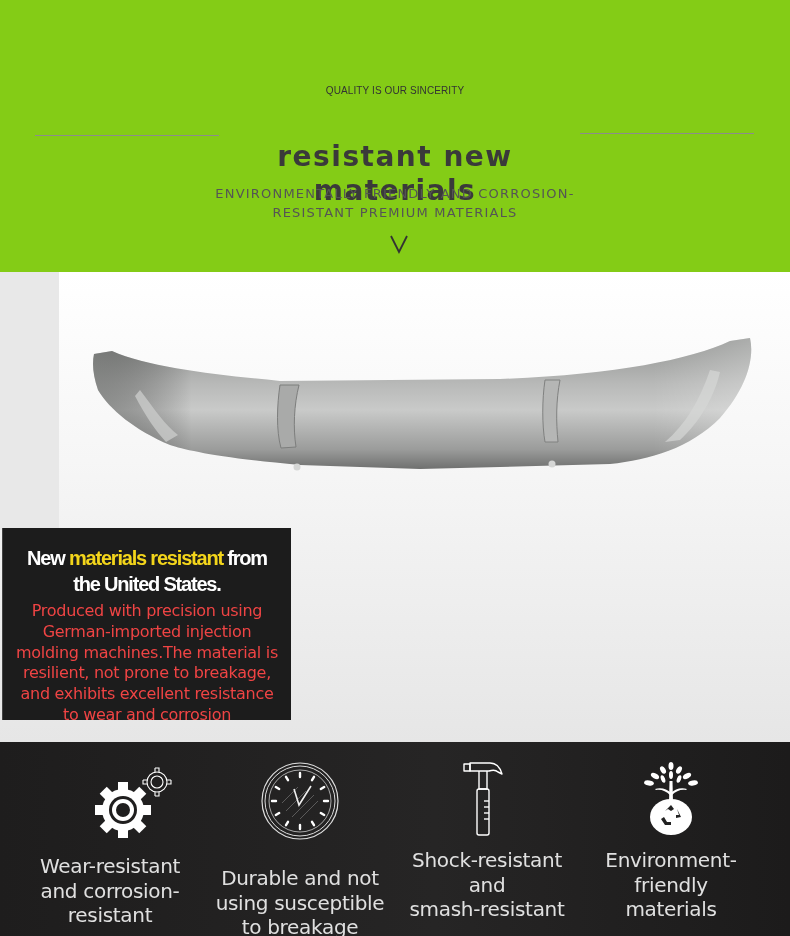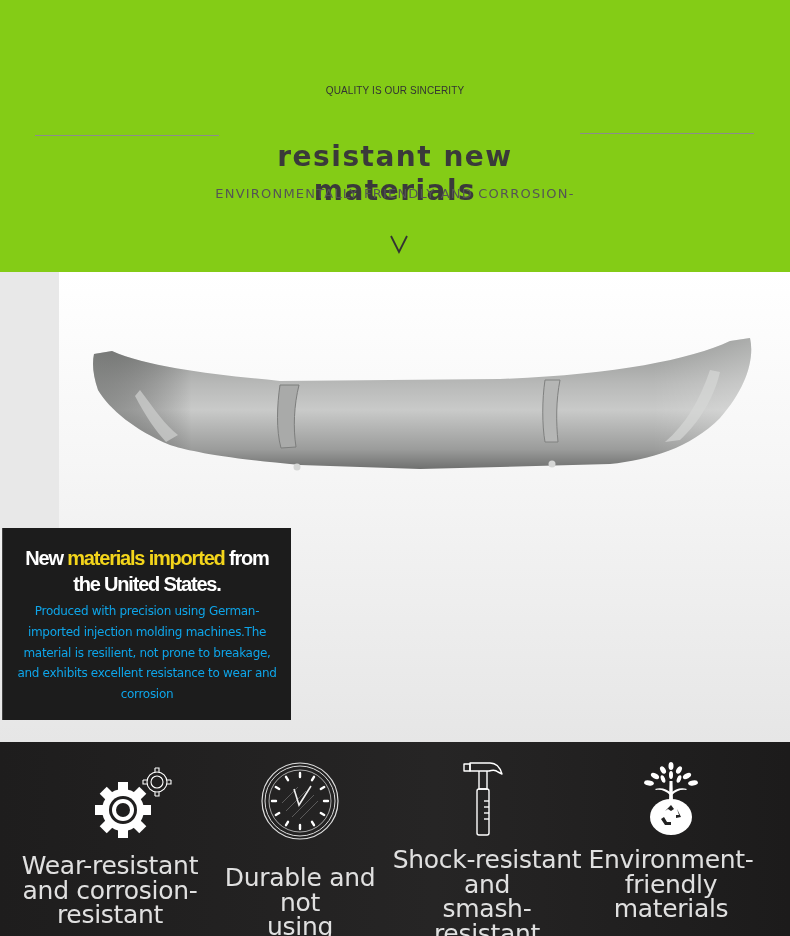--- a/index.html
+++ b/index.html
@@ -24,42 +24,43 @@
              background: linear-gradient(180deg, #ffffff 0%, #f6f6f6 40%, #e6e6e6 100%); }
   .side-strip { position: absolute; left: 0; top: 0; width: 59px; height: 258px; background: #e8e8e8; }
   .bumper { position: absolute; left: 90px; top: 58px; width: 668px; height: 150px; }
 
   .promo { position: absolute; left: 2px; top: 256px; width: 289px; height: 192px;
            background: #1c1c1c; border-left: 1px solid #444; text-align: center; }
   .promo-head { margin-top: 17px; font-family: "Liberation Sans", sans-serif; font-weight: bold;
                 font-size: 20px; line-height: 26px; color: #fff; letter-spacing: -1.2px; }
   .promo-head .hl { color: #f3d51b; }
   .promo-body { margin: 4px auto 0; width: 265px; font-family: "DejaVu Sans", sans-serif;
-                font-size: 12px; line-height: 20.8px; color: #0ea5e9; letter-spacing: -0.3px; }
+                font-size: 16px; line-height: 20.8px; color: #ef4444; letter-spacing: -0.3px; }
 
   .features { position: absolute; left: 0; top: 742px; width: 790px; height: 194px;
               background: linear-gradient(90deg, #1e1d1d 0%, #262525 55%, #1c1b1b 100%); }
   .feature { position: absolute; top: 0; text-align: center; }
   .feature-icon { display: block; margin: 0 auto; }
-  .feature-label { display: block; font-family: "DejaVu Sans", sans-serif; font-size: 25px;
+  .feature-label { display: block; font-family: "DejaVu Sans", sans-serif; font-size: 20px;
                    line-height: 24.5px; color: #e0e0e0; font-weight: normal; letter-spacing: -0.3px; }
 </style>
 </head>
 <body>
 
 <section class="header">
   <div class="kicker">QUALITY IS OUR SINCERITY</div>
   <div class="rule rule-left"></div>
   <div class="rule rule-right"></div>
   <h1 class="title">
     <br>
     <span>resistant new materials</span>
   </h1>
   <h2 class="subtitle">
     <span>ENVIRONMENTALLY FRIENDLY AND CORROSION-</span><br>
+    <span>RESISTANT PREMIUM MATERIALS</span>
   </h2>
   <svg class="chevron" viewBox="0 0 22 20">
     <polyline points="3,2 11,18 19,2" fill="none" stroke="#333" stroke-width="1.8"></polyline>
   </svg>
 </section>
 
 <section class="product">
   <div class="side-strip"></div>
 
   <svg class="bumper" viewBox="0 0 668 150">
@@ -83,21 +84,21 @@
     <path d="M190,55 C187,75 186,100 191,118 L206,117 C203,98 204,75 209,55 Z" fill="#a9aaa9" stroke="#7d7e7d" stroke-width="1"></path>
     <path d="M455,50 C452,70 452,95 455,112 L468,112 C466,92 466,70 470,50 Z" fill="#b5b6b5" stroke="#808180" stroke-width="1"></path>
     <path d="M50,60 C65,80 75,95 88,105 L76,112 C65,100 55,85 45,66 Z" fill="#c9cac9" opacity="0.8"></path>
     <path d="M620,40 C610,70 595,95 575,112 L590,110 C610,92 625,65 630,42 Z" fill="#d6d7d6" opacity="0.7"></path>
     <circle cx="207" cy="137" r="3.5" fill="#d5d6d5"></circle>
     <circle cx="462" cy="134" r="3.5" fill="#d5d6d5"></circle>
   </svg>
 
   <div class="promo">
     <div class="promo-head">
-      <span>New </span><span class="hl">materials imported</span><span> from</span><br>
+      <span>New </span><span class="hl">materials resistant</span><span> from</span><br>
       <span>the United States.</span>
     </div>
     <p class="promo-body">Produced with precision using German-imported injection molding machines.The material is resilient, not prone to breakage, and exhibits excellent resistance to wear and corrosion</p>
   </div>
 </section>
 
 <section class="features">
 
   <div class="feature" style="left:20px;width:180px;">
     <svg class="feature-icon" width="110" height="100" viewBox="0 0 110 100" style="margin-top:18px;margin-left:55px;">

